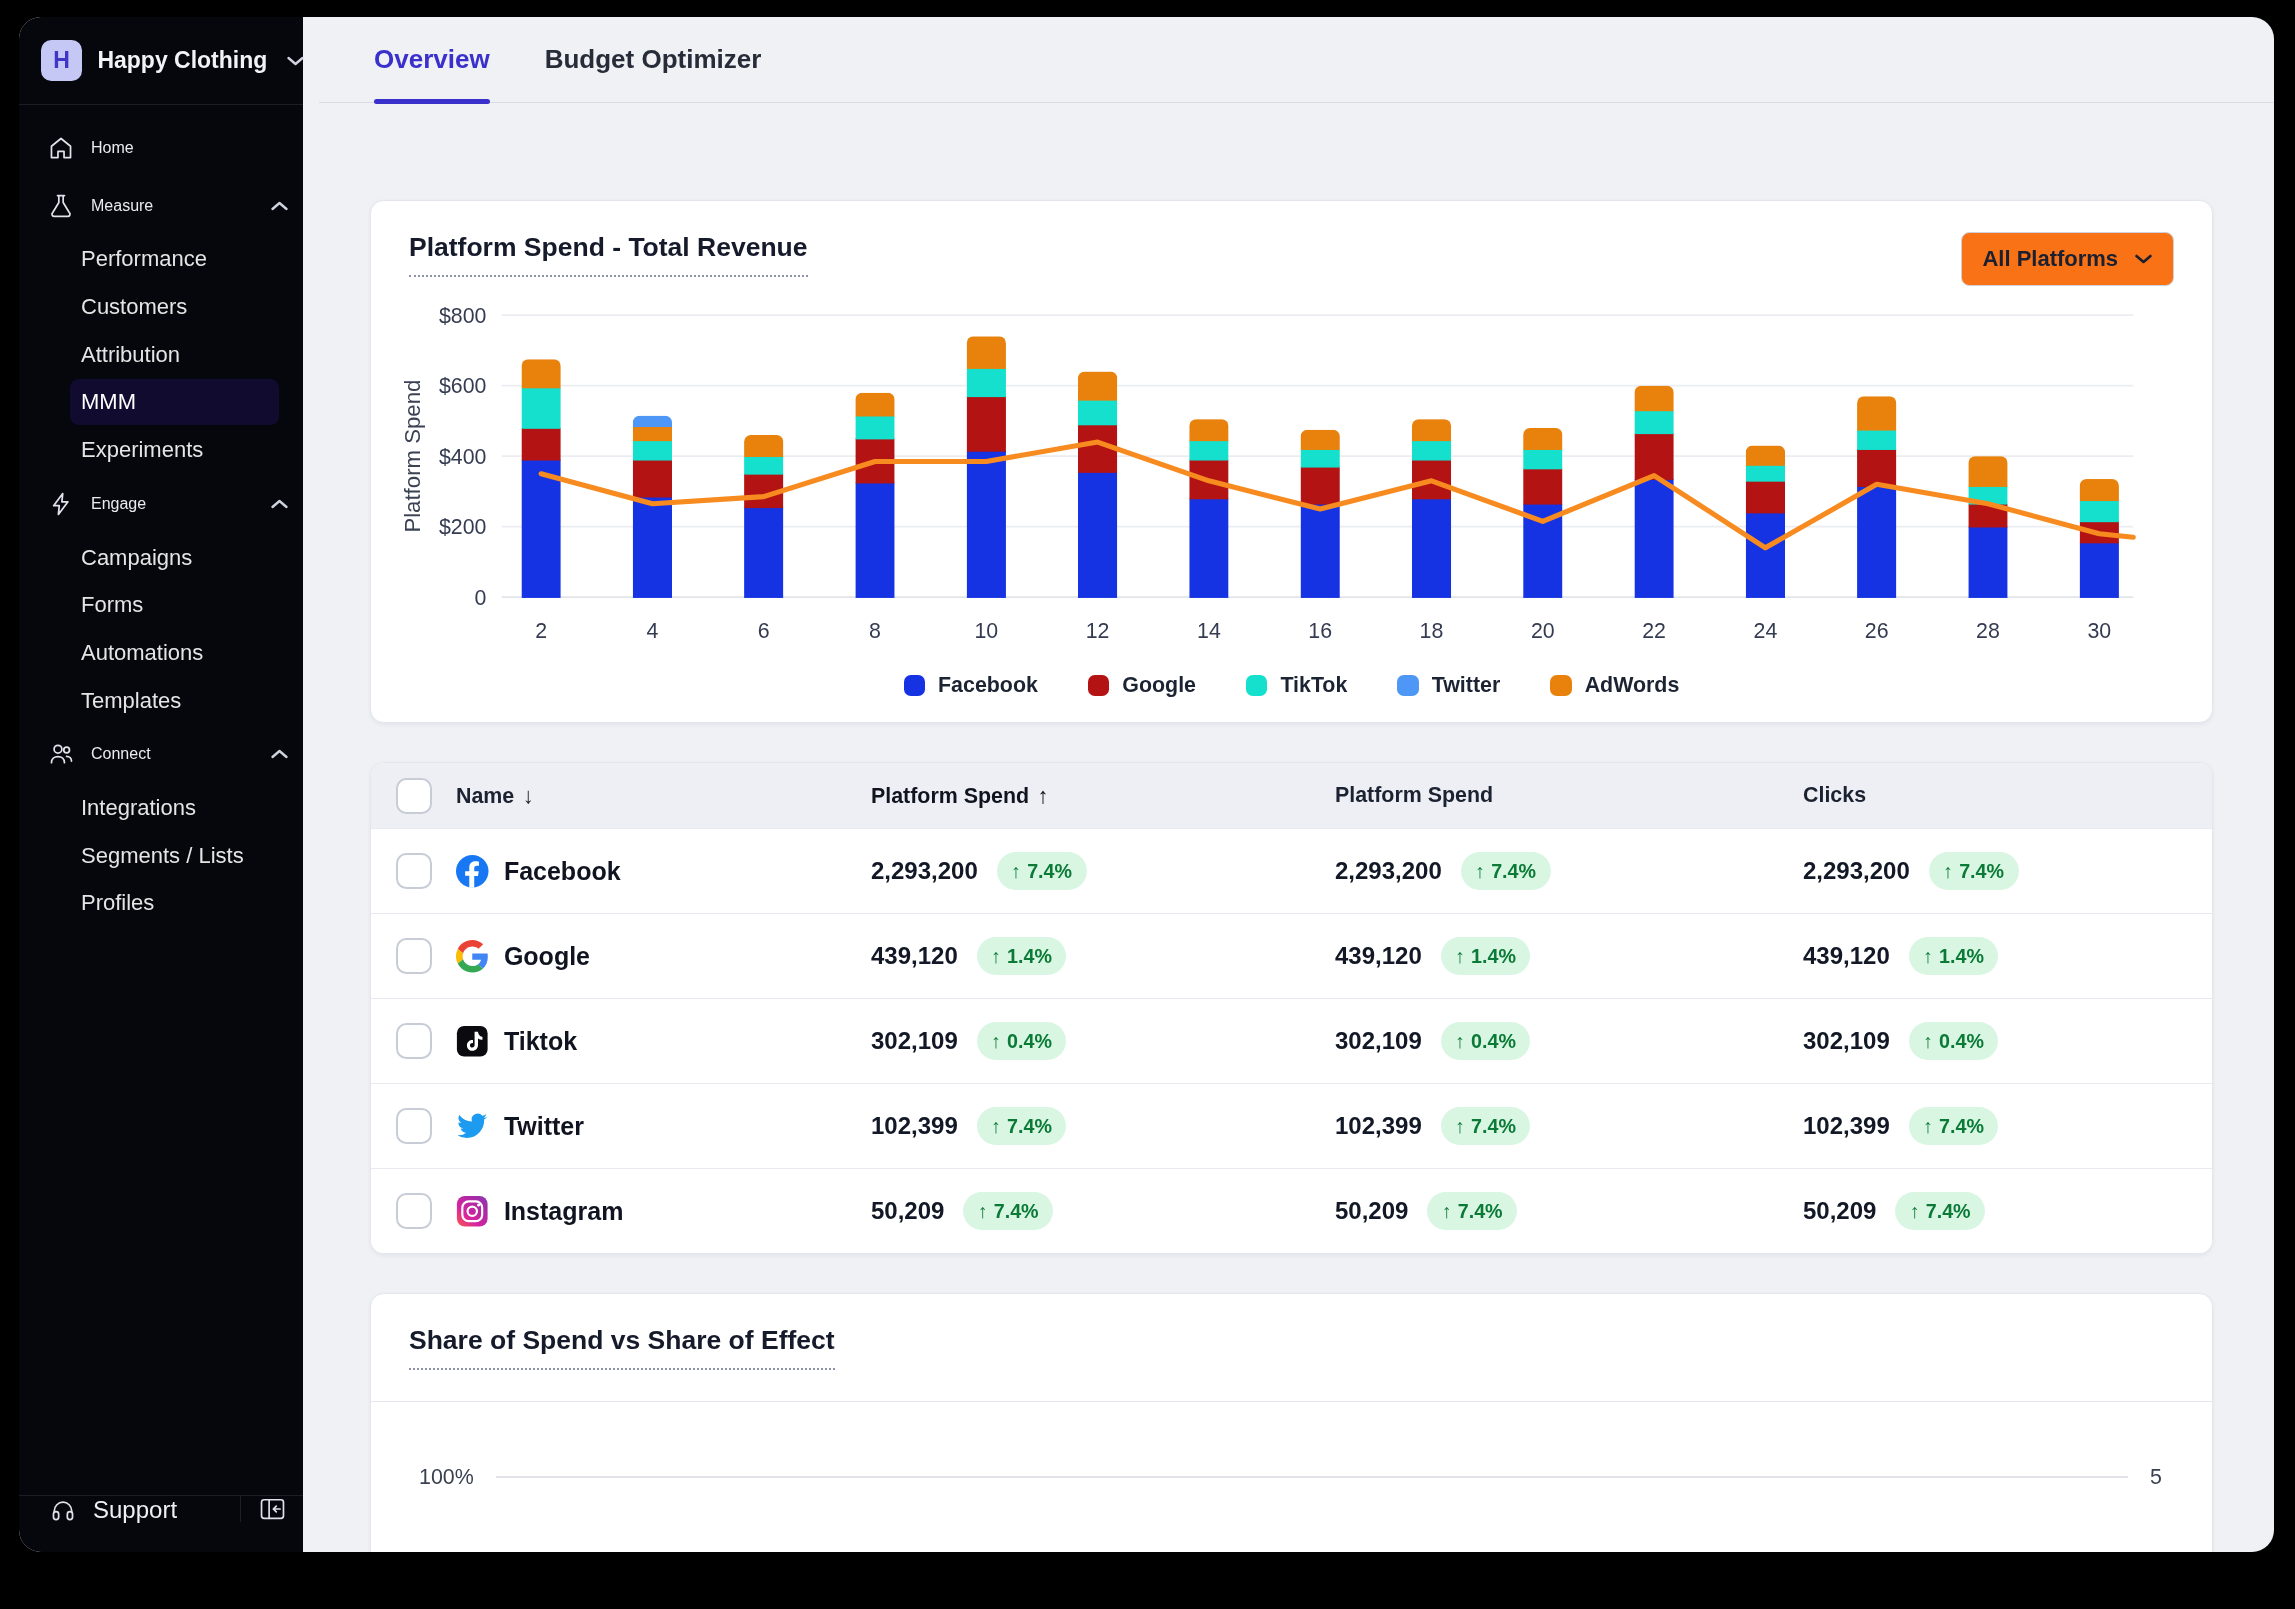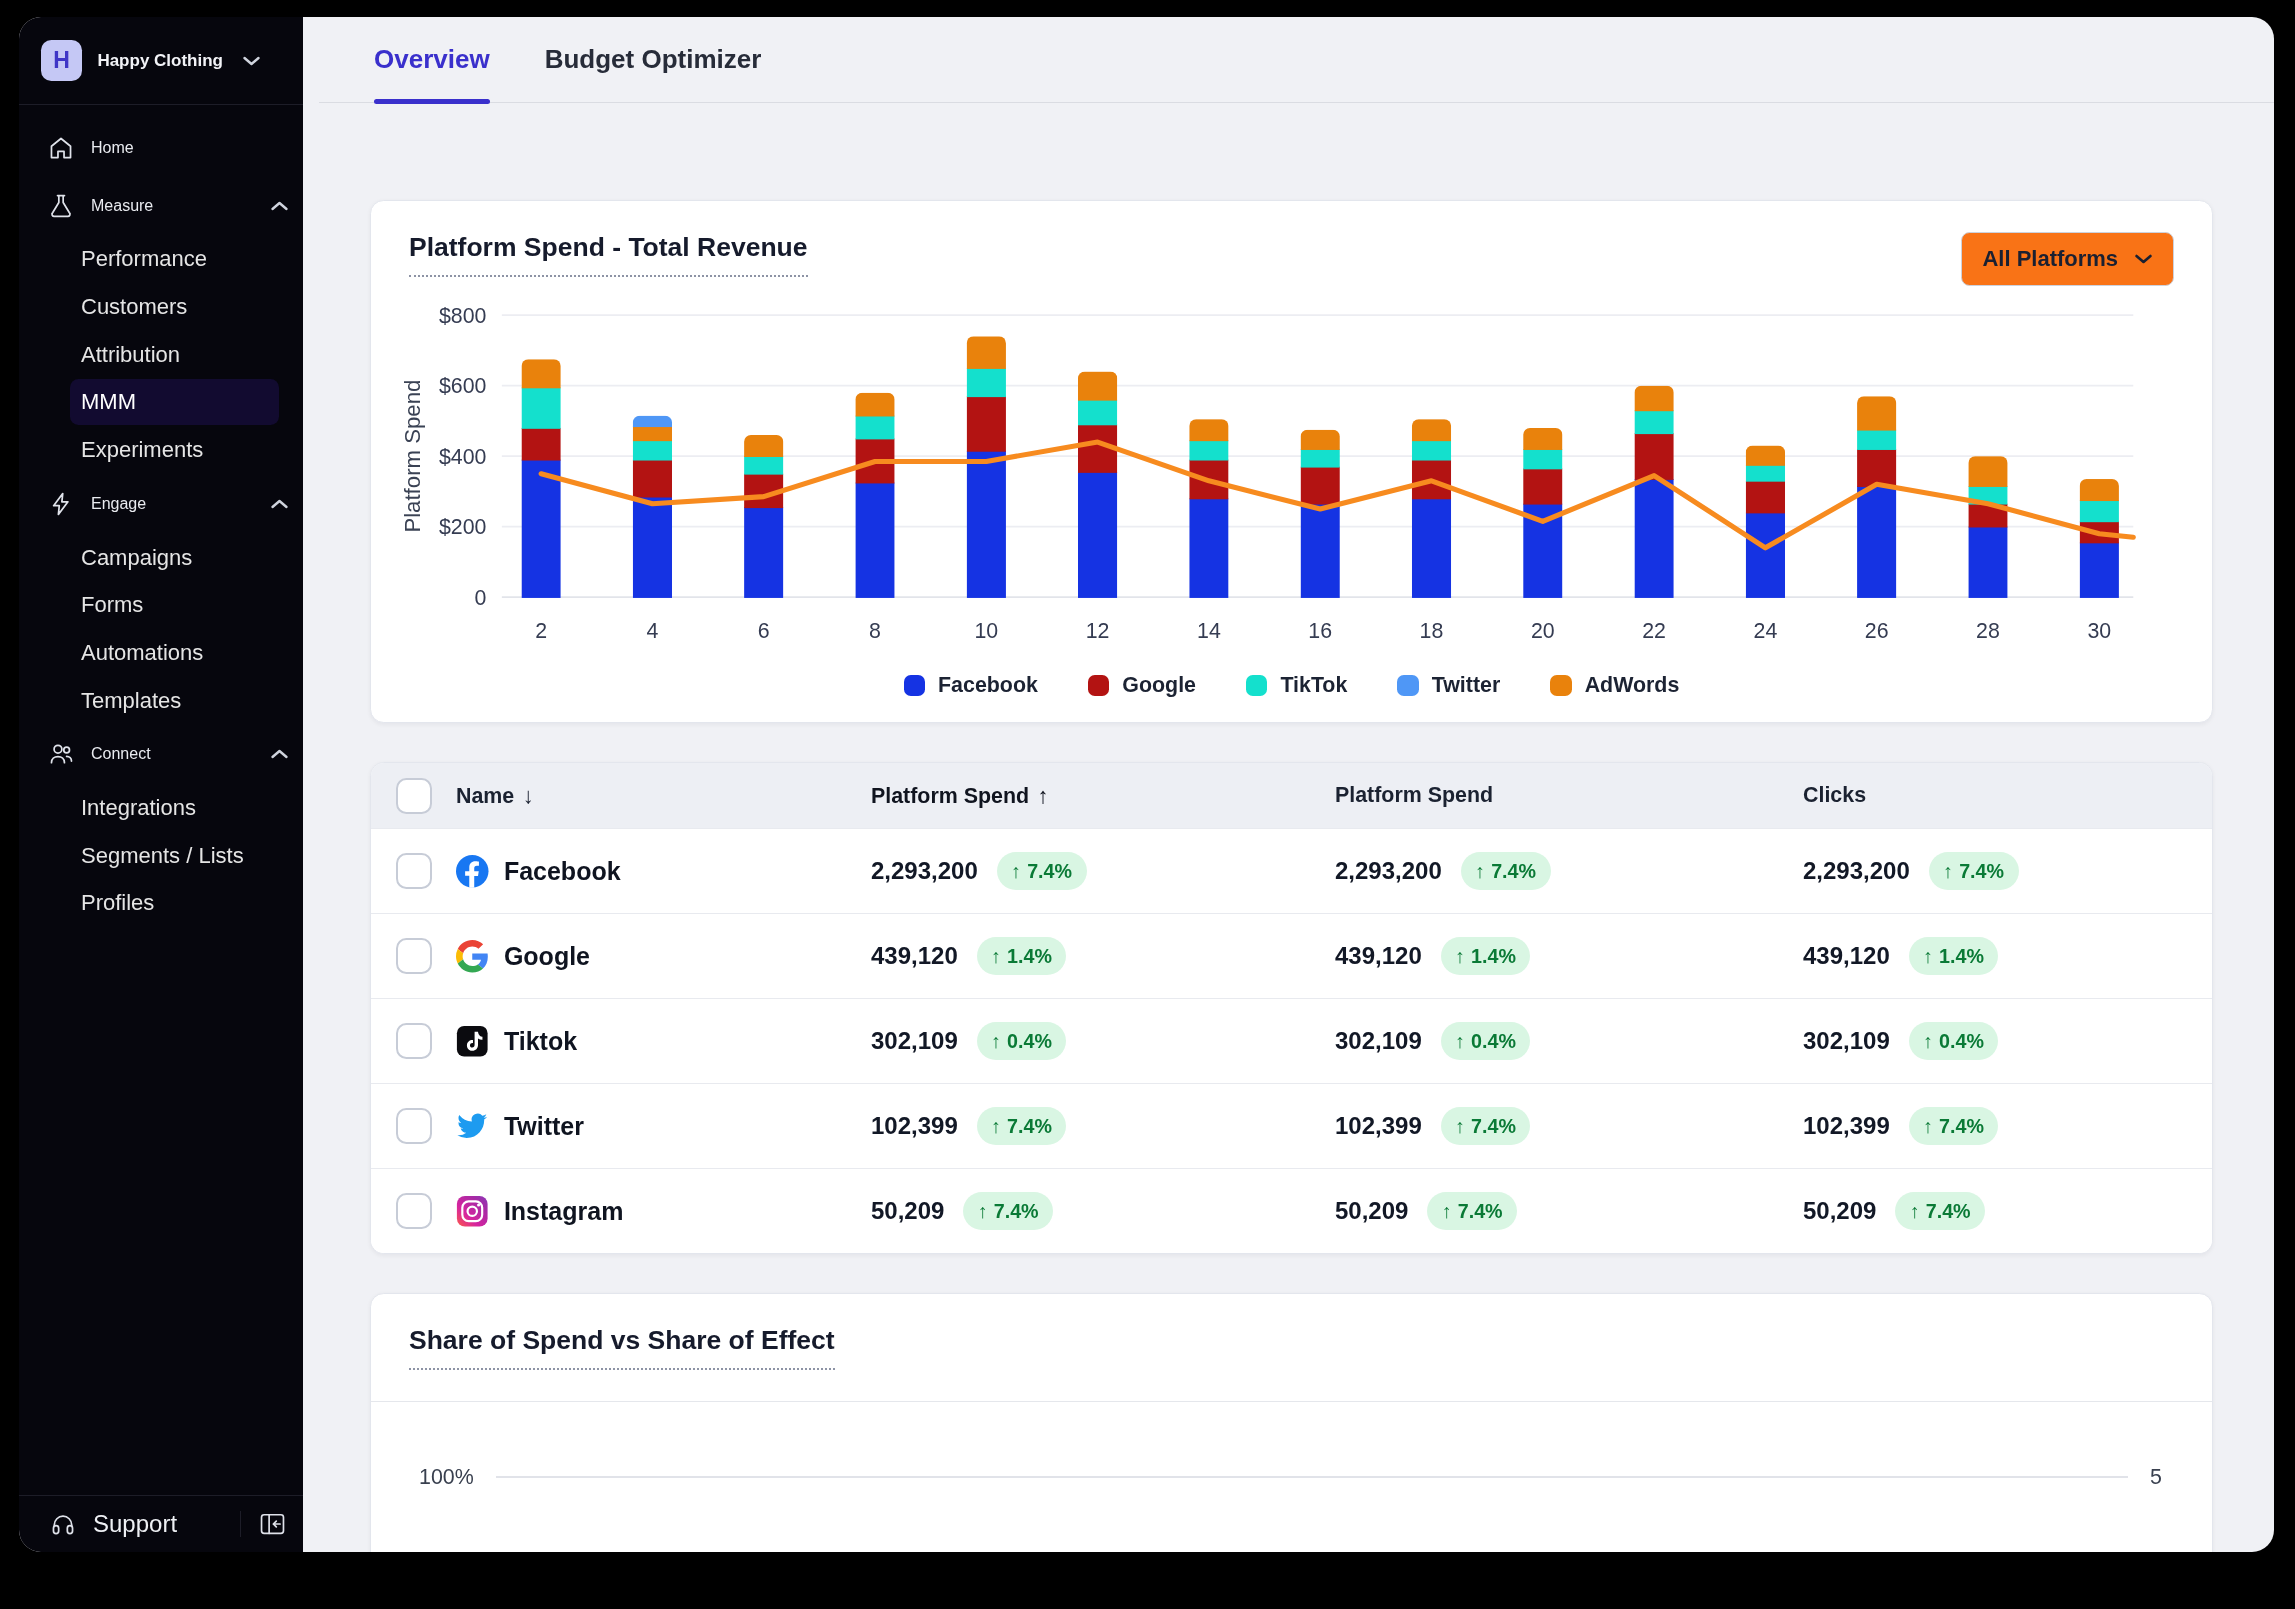--- a/index.html
+++ b/index.html
@@ -6,32 +6,32 @@
   .stage{position:relative;width:2295px;height:1610px;background:#000;overflow:hidden;
          font-family:"Liberation Sans",sans-serif;-webkit-font-smoothing:antialiased;}
   .window{position:absolute;left:19px;top:17px;width:2255px;height:1535px;border-radius:22px;
           overflow:hidden;display:flex;background:#f0f1f5;}
 
   
   .sidebar{width:284px;flex-shrink:0;background:#06060d;position:relative;display:flex;flex-direction:column;}
   .side-header{height:87px;border-bottom:0.9px solid #1d1d28;display:flex;align-items:center;padding:0 19px 0 22px;gap:15.4px;flex-shrink:0;}
   .logo{width:41px;height:41px;border-radius:10.3px;background:#c5c8f5;color:#3f36c6;font-weight:bold;font-size:23px;
         display:flex;align-items:center;justify-content:center;flex-shrink:0;}
-  .ws-name{color:#f2f3f7;font-size:17px;font-weight:600;white-space:nowrap;}
+  .ws-name{color:#f2f3f7;font-size:23px;font-weight:600;white-space:nowrap;}
   .side-header .chev{margin-left:3.4px;}
   .nav{flex:1;padding:13.7px 0;overflow:hidden;}
   .nav-item{height:58px;display:flex;align-items:center;padding:0 13.7px 0 29px;gap:17px;color:#e9ebf0;
             font-size:16px;cursor:pointer;}
   .nav-item .grow{flex:1;}
   .nav-sub{height:46px;display:flex;align-items:center;margin:1.7px 24px 1.7px 51px;padding-left:11px;border-radius:8.5px;
            color:#e5e5e5;font-size:22px;cursor:pointer;}
   .nav-sub.active{background:#120b30;color:#ffffff;}
   .icon{display:inline-flex;align-items:center;justify-content:center;}
   .icon svg{display:block;}
-  .side-footer{height:56px;border-top:0.9px solid #1d1d28;display:flex;align-items:center;flex-shrink:0;gap:48px;}
+  .side-footer{height:56px;border-top:0.9px solid #1d1d28;display:flex;align-items:flex-start;flex-shrink:0;gap:48px;}
   .support{flex:1;display:flex;align-items:center;gap:17px;padding-left:31px;color:#eef0f4;font-size:24px;cursor:pointer;}
   .collapse-zone{width:62px;border-left:0.9px solid #1d1d28;display:flex;align-items:center;justify-content:center;cursor:pointer;}
 
   
   .main{flex:1;display:flex;flex-direction:column;overflow:hidden;padding-left:16px;}
   .tabs{height:85px;border-bottom:1.7px solid #dadce2;display:flex;gap:55px;padding:0 55px;flex-shrink:0;}
   .tab{display:flex;align-items:center;height:100%;position:relative;font-size:26px;font-weight:600;color:#272c39;cursor:pointer;}
   .tab.active{color:#3a30cc;}
   .tab.active::after{content:'';position:absolute;left:0;right:0;bottom:-1.7px;height:4.3px;border-radius:2.6px;background:#3a30cc;}
   .content{flex:1;padding:97px 0 0 51px;overflow:hidden;}

